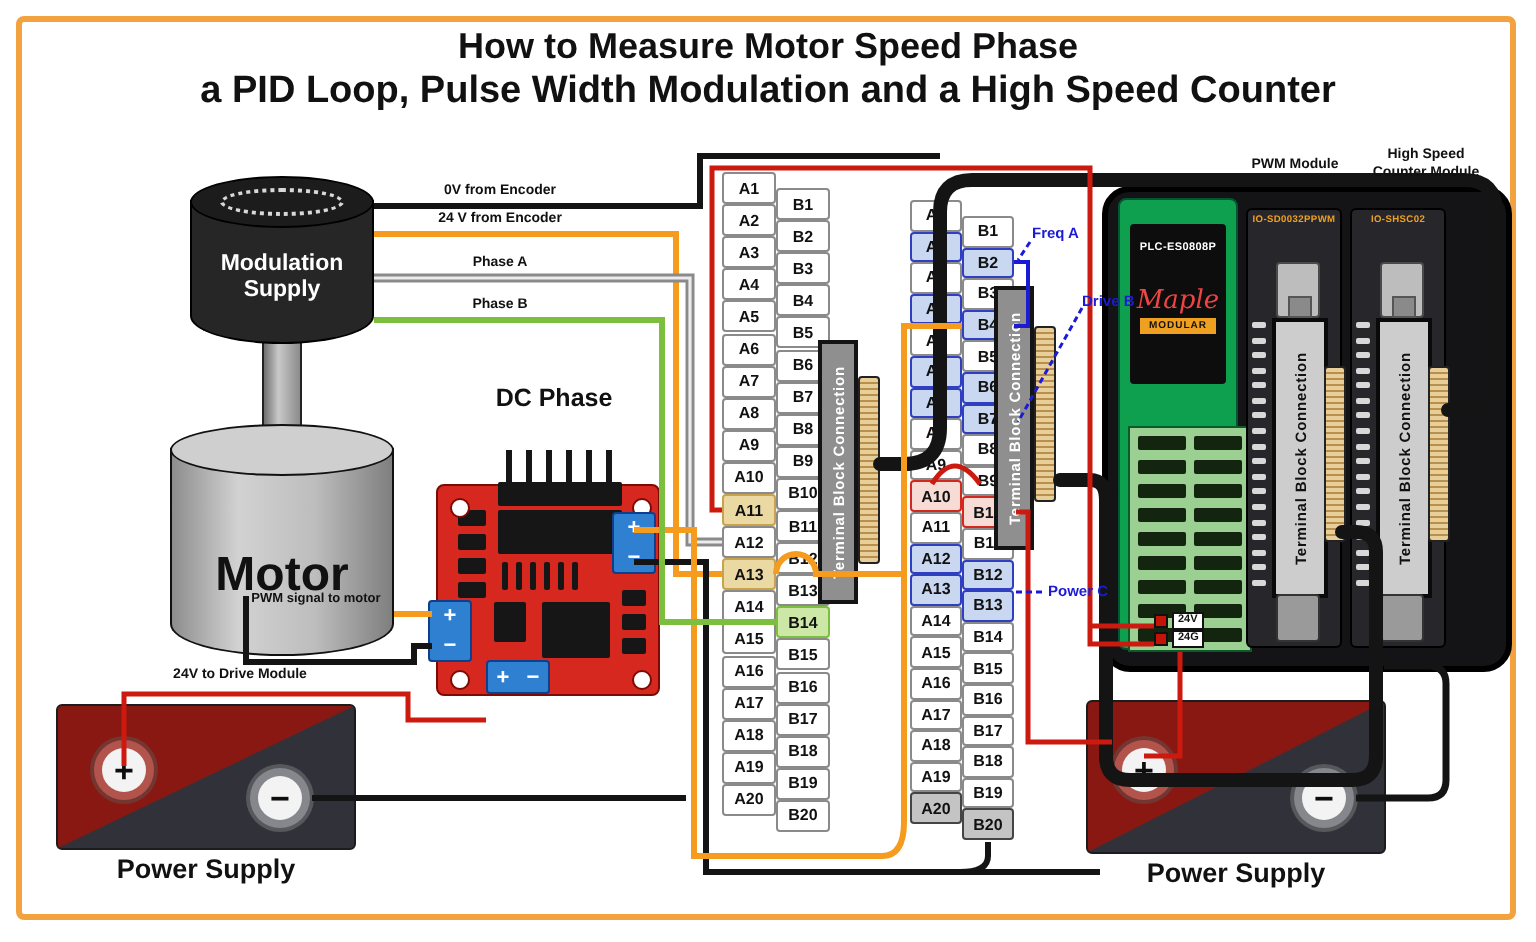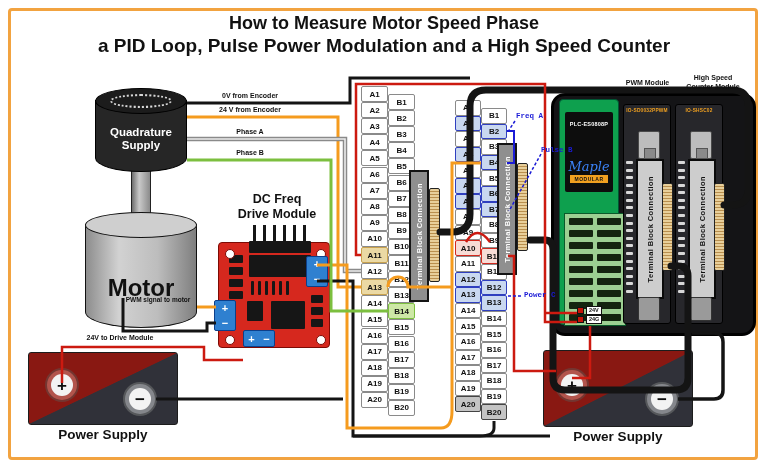--- a/index.html
+++ b/index.html
@@ -45,21 +45,21 @@
   .hl-gray{background:#C4C4C4;border-color:#444;}
   .panel{background:#8f8f8f;border:2px solid #141414;z-index:4;display:flex;align-items:center;justify-content:center;}
   .vtext{writing-mode:vertical-rl;transform:rotate(180deg);font-size:7.5px;font-weight:bold;letter-spacing:.4px;white-space:nowrap;}
   .panel .vtext{color:#fff;}
   .ribbon{background:repeating-linear-gradient(0deg,#e8cf9a 0 2px,#b98f4e 2px 3px);border:1.5px solid #222;border-radius:2px;z-index:4;}
   
   .bezel{left:551px;top:93px;width:205px;height:243px;background:#141416;border:3px solid #000;border-radius:14px;z-index:1;}
   .plc{left:559px;top:99px;width:60px;height:226px;background:#0EA04E;border:1px solid #053;border-radius:4px;z-index:2;}
   .plc-label-box{position:absolute;left:5px;top:12px;width:48px;height:80px;background:#0d0d0d;border-radius:2px;color:#fff;text-align:center;}
   .plc-model{font-size:5.5px;font-weight:bold;margin-top:9px;letter-spacing:.2px;}
-  .maple{font-family:"DejaVu Serif",serif;font-style:italic;font-size:13px;color:#3b82f6;margin-top:34px;line-height:12px;}
+  .maple{font-family:"DejaVu Serif",serif;font-style:italic;font-size:13px;color:#ef4444;margin-top:18px;line-height:12px;}
   .modular{margin:2px auto 0;width:38px;background:#F0A020;color:#111;font-size:5px;font-weight:bold;padding:1px 0;letter-spacing:.5px;}
   .plc-terms{position:absolute;left:4px;top:113px;width:52px;height:103px;background:#9CCF92;border:1px solid #0a5a2a;display:flex;gap:4px;padding:4px;}
   .slotcol{flex:1;display:flex;flex-direction:column;justify-content:space-between;}
   .slotcol b{display:block;height:7px;background:#13240f;border-radius:1px;}
   .pwr-row{position:absolute;display:flex;align-items:center;gap:2px;z-index:6;}
   .pwr-row i{width:5px;height:5px;background:#c41408;border:1px solid #111;display:block;}
   .pwr-row span{background:#fff;border:1px solid #111;font-size:5.5px;font-weight:bold;padding:0 2px;line-height:7px;color:#111;}
   .iomod{top:104px;width:48px;height:220px;background:#27272B;border:1px solid #000;border-radius:3px;z-index:2;}
   .iomod .mname{position:absolute;left:0;top:3px;width:100%;text-align:center;color:#F0A020;font-size:4.8px;font-weight:bold;letter-spacing:.2px;}
   .rj45{position:absolute;left:14px;top:26px;width:20px;height:26px;background:#bdbdbd;border:1px solid #4a4a4a;border-radius:2px;}
@@ -72,66 +72,65 @@
   .botconn{position:absolute;left:14px;top:192px;width:20px;height:22px;background:#9a9a9a;border:1px solid #333;border-radius:2px;}
   
   .ps{border:1.5px solid #1c1c1c;border-radius:3px;z-index:2;}
   .ps-grad{background:linear-gradient(to bottom right,#891812 49.7%,#303139 50.3%);}
   .term{position:absolute;border-radius:50%;display:flex;align-items:center;justify-content:center;z-index:3;}
   .term .inner{width:22px;height:22px;border-radius:50%;background:#f3f3f3;display:flex;align-items:center;justify-content:center;
                font-size:17px;font-weight:bold;color:#0d0d0d;line-height:1;}
   .t-plus{background:#b2544c;border:2px solid rgba(0,0,0,.35);}
   .t-minus{background:#85878c;border:2px solid rgba(0,0,0,.35);}
   .ps-label{font-size:13.5px;font-weight:bold;color:#111;text-align:center;z-index:7;}
-  .freq{color:#1B1BD6;font-size:7.5px;font-weight:bold;z-index:7;white-space:nowrap;font-family:Liberation Mono, monospace;}
+  .freq{color:#1B1BD6;font-size:7.5px;font-weight:bold;z-index:7;white-space:nowrap;}
   svg.wires{position:absolute;left:0;top:0;z-index:5;pointer-events:none;}
   svg.wires-bg{z-index:1;}
 </style>
 </head>
 <body>
 
 <svg class="abs wires wires-bg" width="768" height="471">
   <path d="M187,103 H350 V78 H470" fill="none" stroke="#141414" stroke-width="3"></path>
   <path d="M187,117 H338 V287 H361" fill="none" stroke="#F59B1E" stroke-width="3"></path>
   <path d="M187,139 H345 V271 H361" fill="none" stroke="#8a8a8a" stroke-width="4.5"></path>
   <path d="M187,139 H345 V271 H361" fill="none" stroke="#ececec" stroke-width="1.6"></path>
 </svg>
 
 <div class="abs frame"></div>
 
 <div class="abs title1">How to Measure Motor Speed Phase</div>
-<div class="abs title2">a PID Loop, Pulse Power Modulation and a High Speed Counter</div>
+<div class="abs title2">a PID Loop, Pulse Width Modulation and a High Speed Counter</div>
 
 <div class="abs small-lbl" style="left:610px;top:79px;width:75px;">PWM Module</div>
 <div class="abs small-lbl" style="left:678px;top:74px;width:70px;">High Speed</div>
 <div class="abs small-lbl" style="left:678px;top:83px;width:70px;">Counter Module</div>
 
 <div class="abs enc-top">
     <i></i>
   </div>
 <div class="abs enc-body">
-  <div>Quadrature</div>
+  <div>Modulation</div>
   <div>Supply</div>
 </div>
 <div class="abs shaft"></div>
 <div class="abs motor-top"></div>
 <div class="abs motor-body">
     <span>Motor</span>
   </div>
 
 <div class="abs small-lbl" style="left:200px;top:92px;width:100px;">0V from Encoder</div>
 <div class="abs small-lbl" style="left:200px;top:106px;width:100px;">24 V from Encoder</div>
 <div class="abs small-lbl" style="left:200px;top:128px;width:100px;">Phase A</div>
 <div class="abs small-lbl" style="left:200px;top:149px;width:100px;">Phase B</div>
 <div class="abs small-lbl" style="left:108px;top:296px;width:100px;font-size:6.5px;">PWM signal to motor</div>
 <div class="abs small-lbl" style="left:55px;top:334px;width:130px;">24V to Drive Module</div>
 
 <div class="abs dm-label">
-  <div>DC Freq</div>
-  <div>Drive Module</div>
+  <div>DC Phase</div>
 </div>
 <div class="abs pcb">
   <i class="pin" style="left:34px;top:-18px;height:18px;"></i>
   <i class="pin" style="left:44px;top:-18px;height:18px;"></i>
   <i class="pin" style="left:54px;top:-18px;height:18px;"></i>
   <i class="pin" style="left:64px;top:-18px;height:18px;"></i>
   <i class="pin" style="left:74px;top:-18px;height:18px;"></i>
   <i class="pin" style="left:84px;top:-18px;height:18px;"></i>
   <div class="chip" style="left:30px;top:-2px;width:62px;height:12px;"></div>
   <div class="chip" style="left:30px;top:12px;width:62px;height:22px;"></div>
@@ -408,14 +407,14 @@
   <path d="M466,242 Q477,224 490,242" fill="none" stroke="#CC1A10" stroke-width="2.5"></path>
   <path d="M62,383 V347 H204 V360 H243" fill="none" stroke="#CC1A10" stroke-width="2.5"></path>
 
   <path d="M507,131 H514 V163 H507" fill="none" stroke="#1B1BD6" stroke-width="2"></path>
   <path d="M515,121 L509,130" fill="none" stroke="#1B1BD6" stroke-width="1.5" stroke-dasharray="3,2"></path>
   <path d="M541,154 L509,211" fill="none" stroke="#1B1BD6" stroke-width="1.5" stroke-dasharray="3,2"></path>
   <path d="M521,296 H506" fill="none" stroke="#1B1BD6" stroke-width="1.5" stroke-dasharray="3,2"></path>
 </svg>
 
 <div class="abs freq" style="left:516px;top:112px;">Freq A</div>
-<div class="abs freq" style="left:541px;top:146px;">Pulse B</div>
+<div class="abs freq" style="left:541px;top:146px;">Drive B</div>
 <div class="abs freq" style="left:524px;top:291px;">Power C</div>
 
 </body></html>

